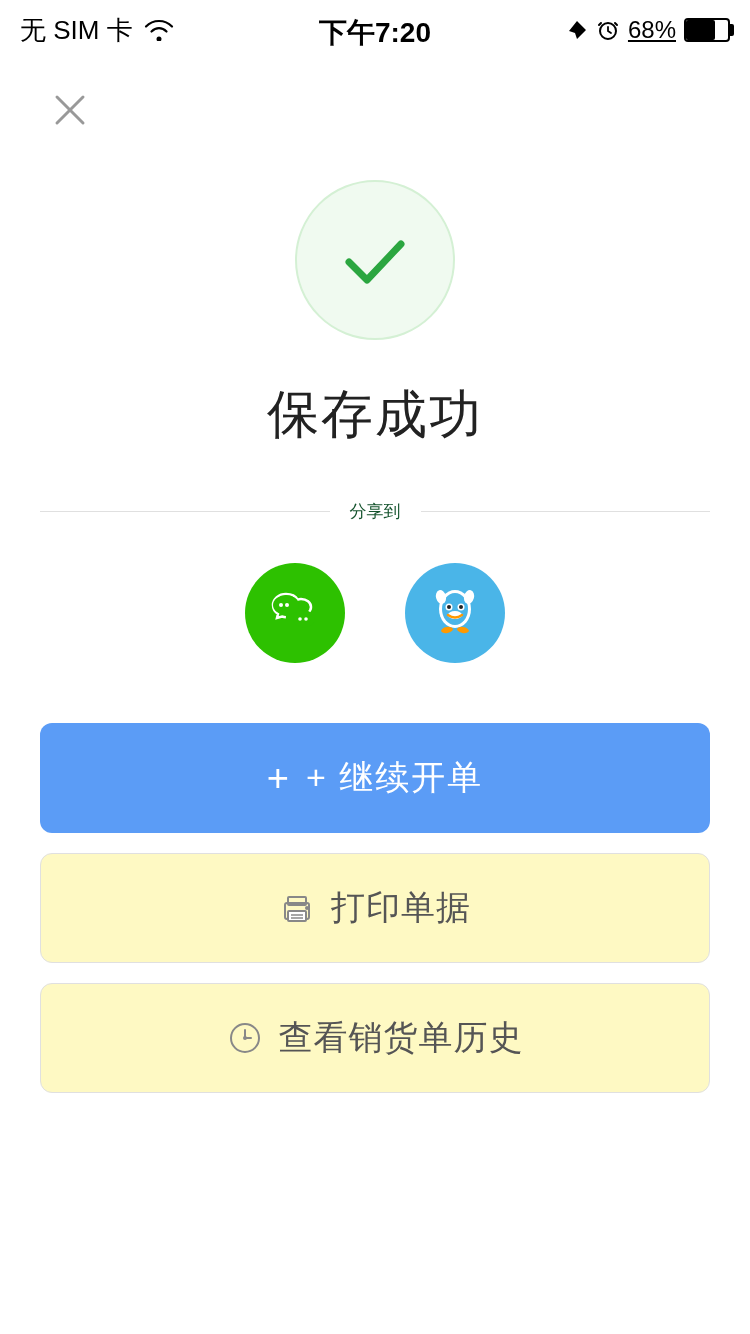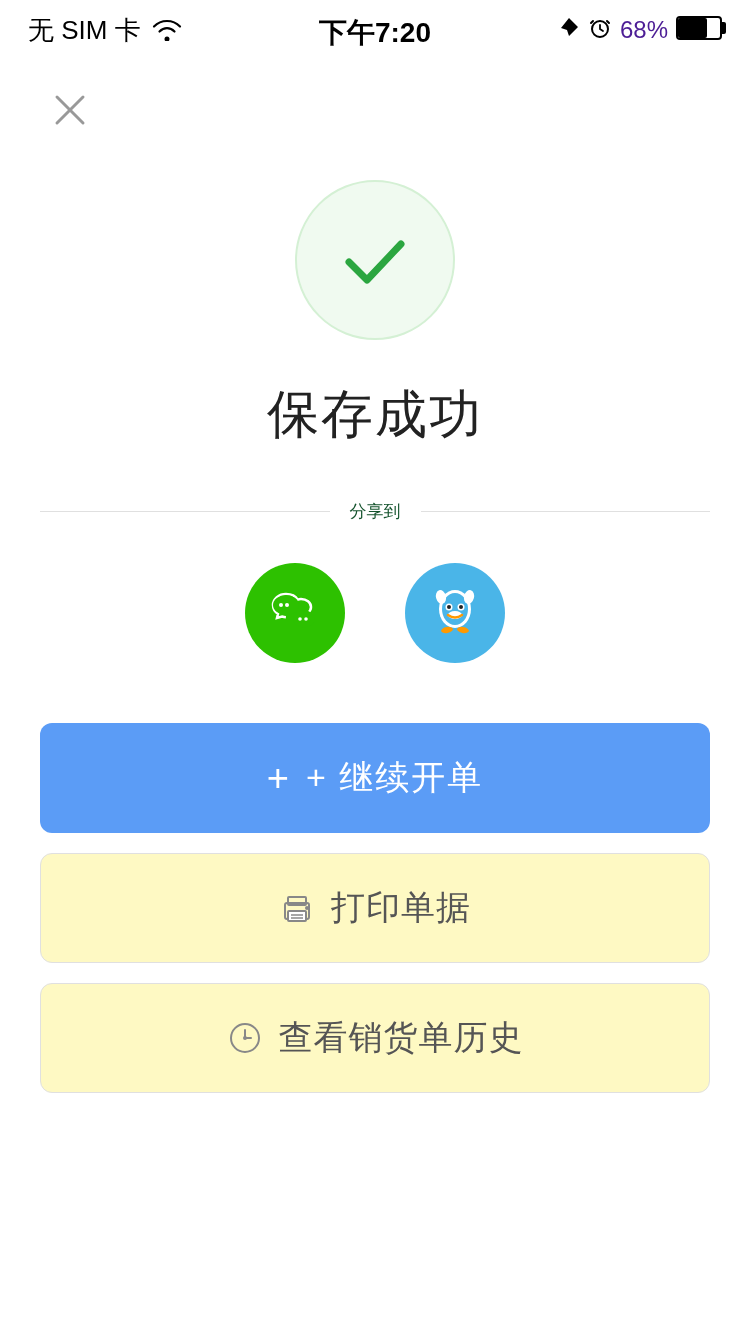--- a/index.html
+++ b/index.html
@@ -10,21 +10,21 @@
       background: #ffffff;
       font-family: -apple-system, "PingFang SC", "Helvetica Neue", Arial, sans-serif;
       position: relative;
     }
 
     
     .status-bar {
       display: flex;
       align-items: center;
       justify-content: space-between;
-      padding: 0 28px;
+      padding: 0 20px;
       height: 60px;
       background: #fff;
     }
     .status-left {
       display: flex;
       align-items: center;
       gap: 10px;
       font-size: 26px;
       font-weight: 500;
       color: #000;
@@ -33,23 +33,25 @@
       font-size: 28px;
       font-weight: 600;
       color: #000;
       position: absolute;
       left: 50%;
       transform: translateX(-50%);
       top: 14px;
     }
     .status-right {
       display: flex;
+      align-items: center;
       gap: 8px;
       font-size: 24px;
-      color: #4c1d95;
+      color: #000000;
+      text-decoration: underline;
     }
     .wifi-icon {
       width: 32px;
       height: 22px;
     }
     .battery-bar {
       width: 46px;
       height: 24px;
       border: 2px solid #000;
       border-radius: 4px;

